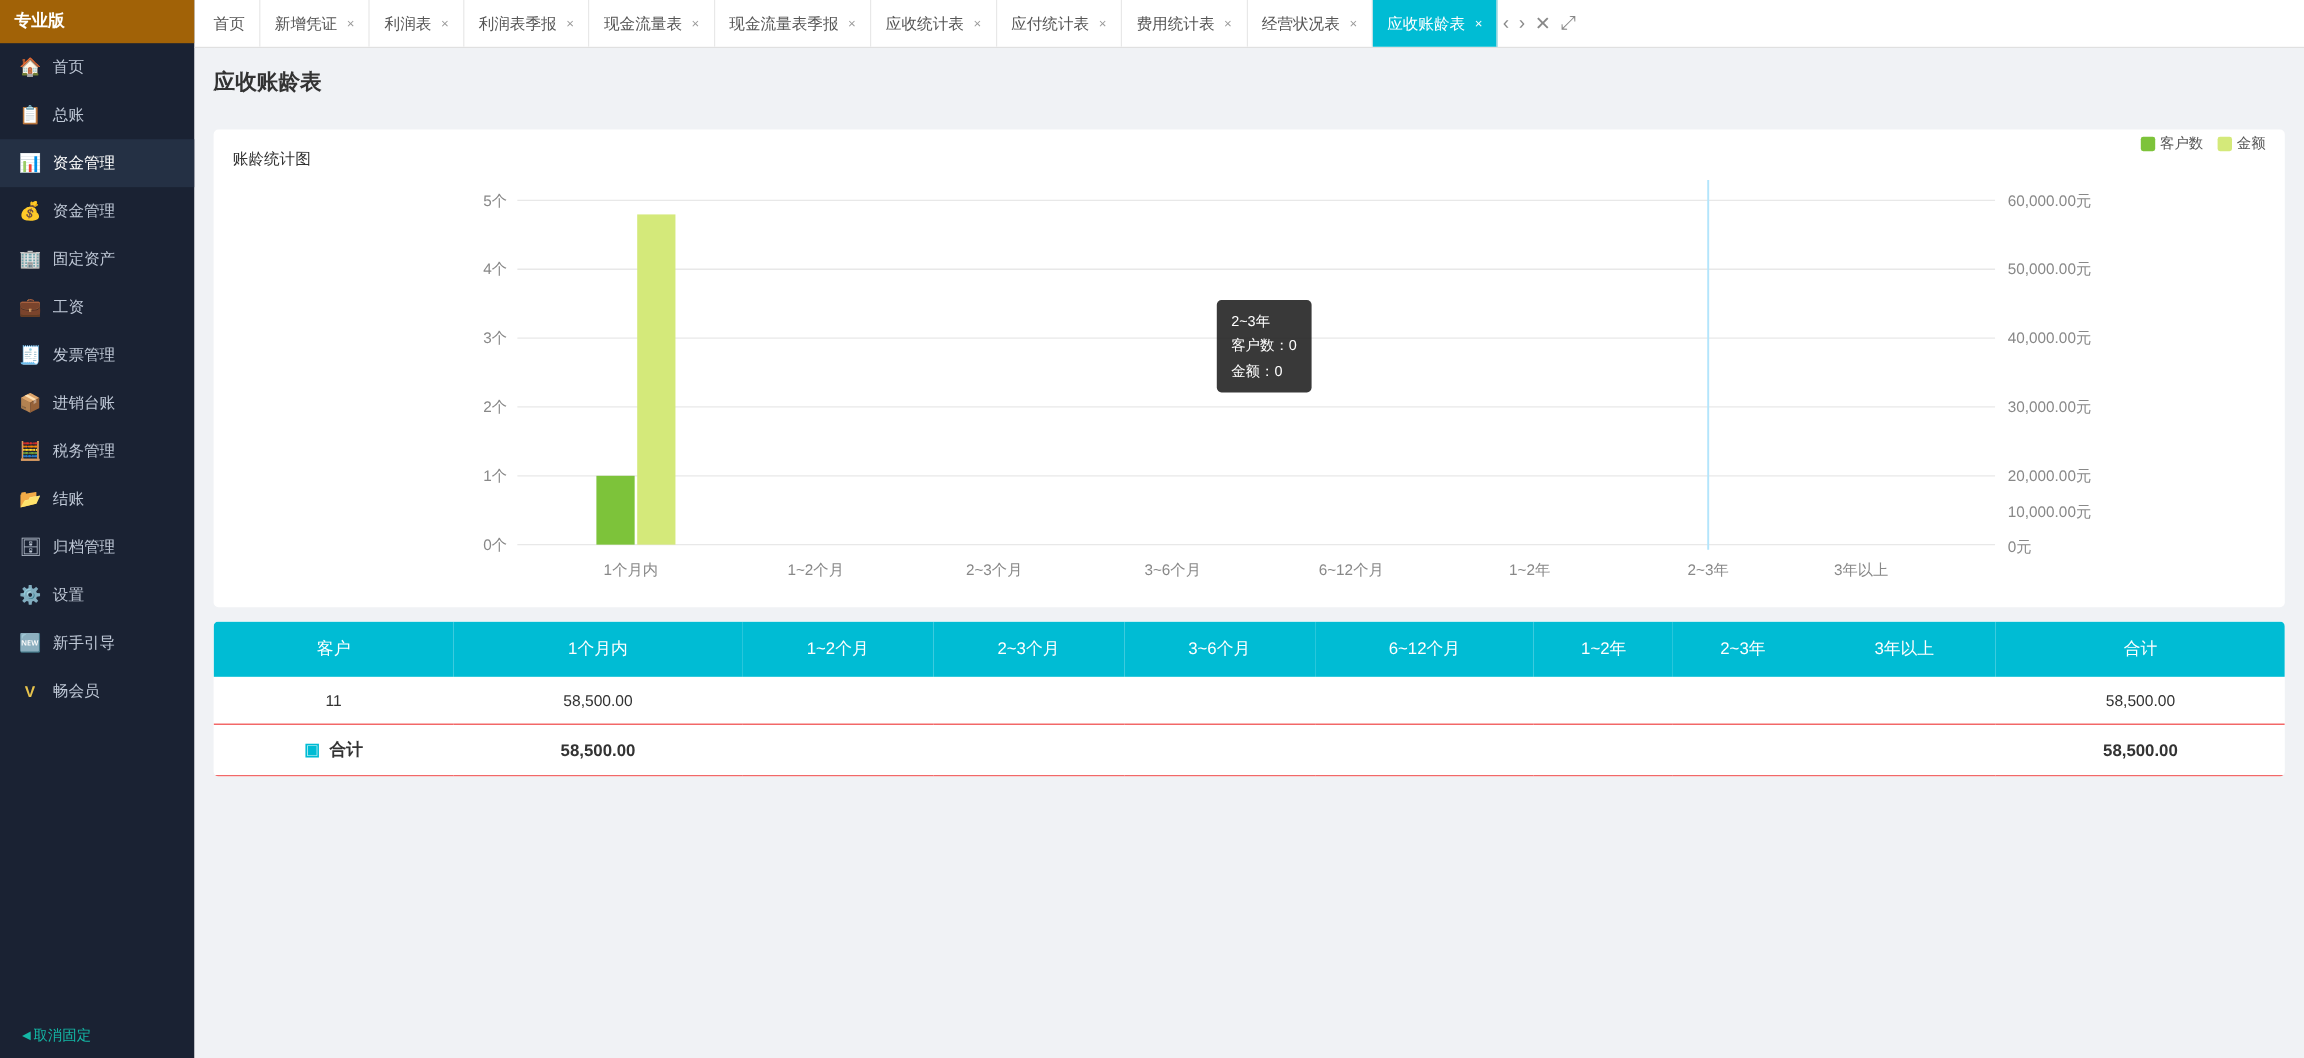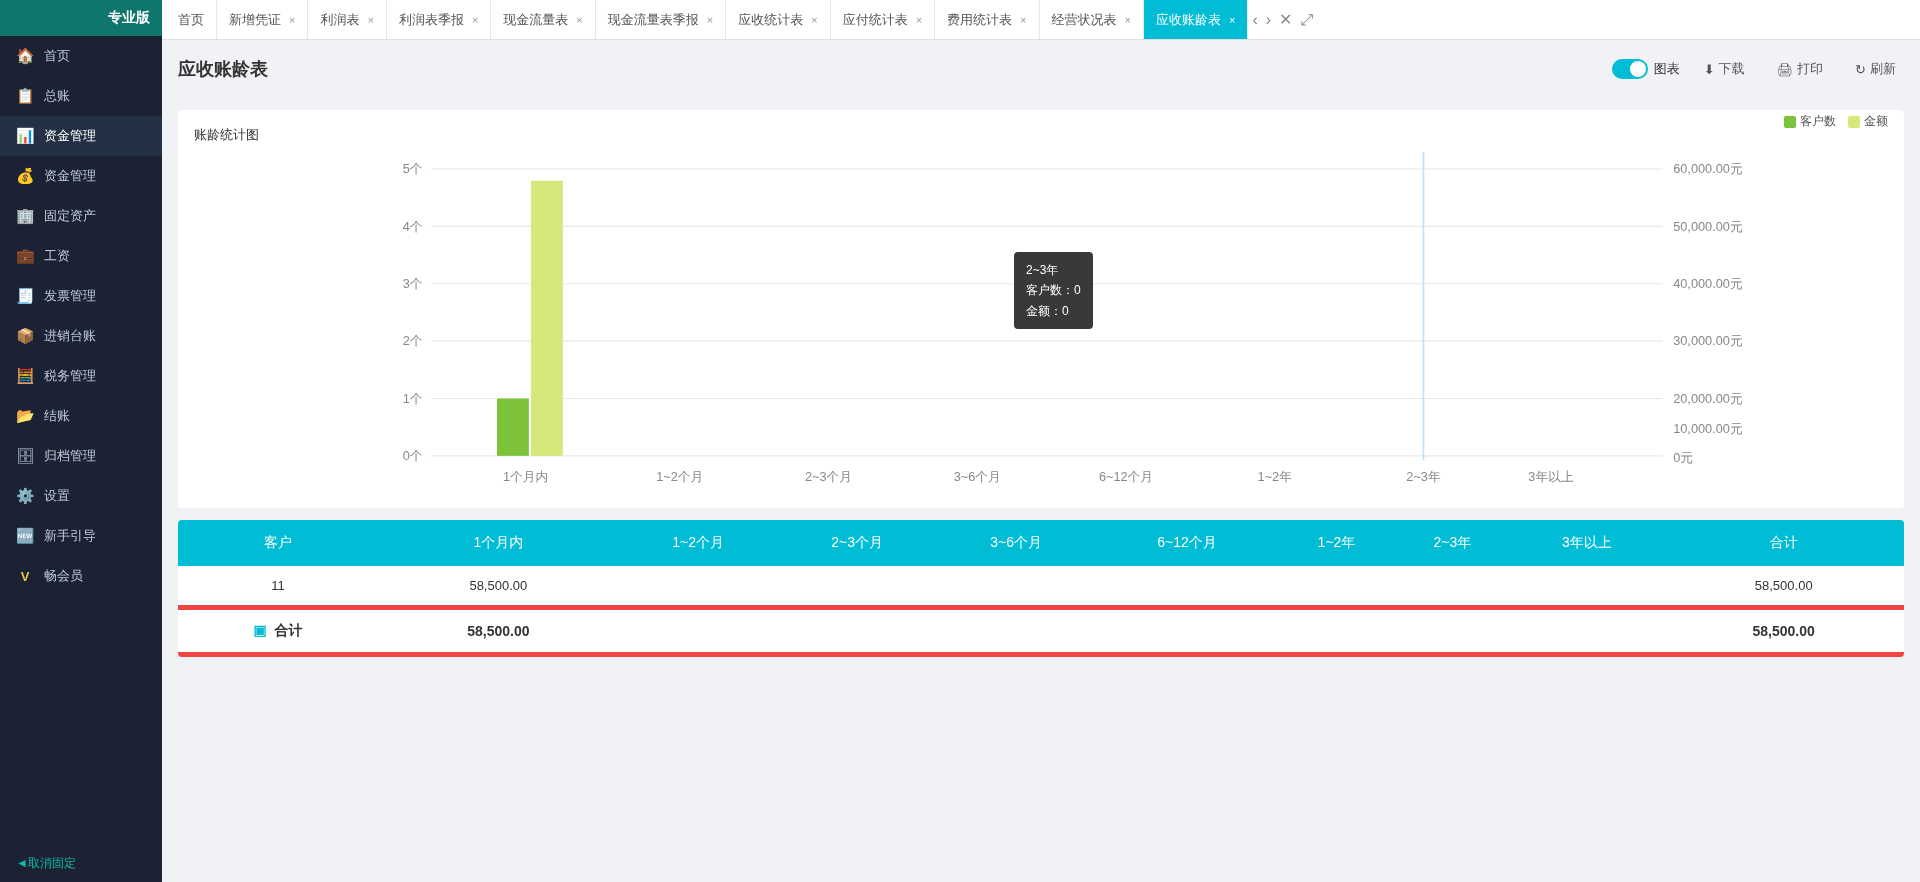--- a/index.html
+++ b/index.html
@@ -9,29 +9,28 @@
     .sidebar {
       width: 162px;
       background: #1a2233;
       color: #ccc;
       display: flex;
       flex-direction: column;
       flex-shrink: 0;
       height: 100%;
     }
     .sidebar-logo {
-      background: #0f766e;
+      background: #a16207;
       height: 36px;
       display: flex;
       align-items: center;
       padding: 0 12px;
       color: white;
       font-size: 14px;
       font-weight: bold;
-      justify-content: flex-end;
     }
     .sidebar-item {
       display: flex;
       align-items: center;
       padding: 11px 16px;
       cursor: pointer;
       color: #bfc8d6;
       font-size: 13px;
       gap: 10px;
     }
@@ -233,21 +232,21 @@
       text-align: center;
       font-weight: normal;
       font-size: 14px;
       margin-left: 42px;
     }
     .data-table td {
       padding: 12px 8px;
       text-align: center;
       font-size: 13px;
       color: #333;
-      border-bottom: 5px solid #ef4444;
+      border-bottom: 1px solid #ef4444;
     }
     .data-table .total-row td {
       font-weight: bold;
       font-size: 14px;
     }
     .total-icon {
       color: #00bcd4;
       font-size: 14px;
       margin-right: 4px;
     }
@@ -371,38 +370,20 @@
     <button class="tab-nav-btn">‹</button>
     <button class="tab-nav-btn">›</button>
     <button class="tab-nav-btn">✕</button>
     <button class="tab-nav-btn">⤢</button>
   </div>
 
   <div class="content">
 
     <div class="page-header">
       <div class="page-title">应收账龄表</div>
-      <div class="header-actions">
-        <div class="toggle-wrap">
-          <div class="toggle"></div>
-          <span>图表</span>
-        </div>
-        <div class="action-btn">
-          <span>⬇</span>
-          <span>下载</span>
-        </div>
-        <div class="action-btn">
-          <span>🖨</span>
-          <span>打印</span>
-        </div>
-        <div class="action-btn">
-          <span>↻</span>
-          <span>刷新</span>
-        </div>
-      </div>
     </div>
 
     <div class="chart-card">
       <div class="chart-title">账龄统计图</div>
 
       <div class="legend">
         <div class="legend-item">
           <div class="legend-dot" style="background:#7dc33a;"></div>
           <span>客户数</span>
         </div>

